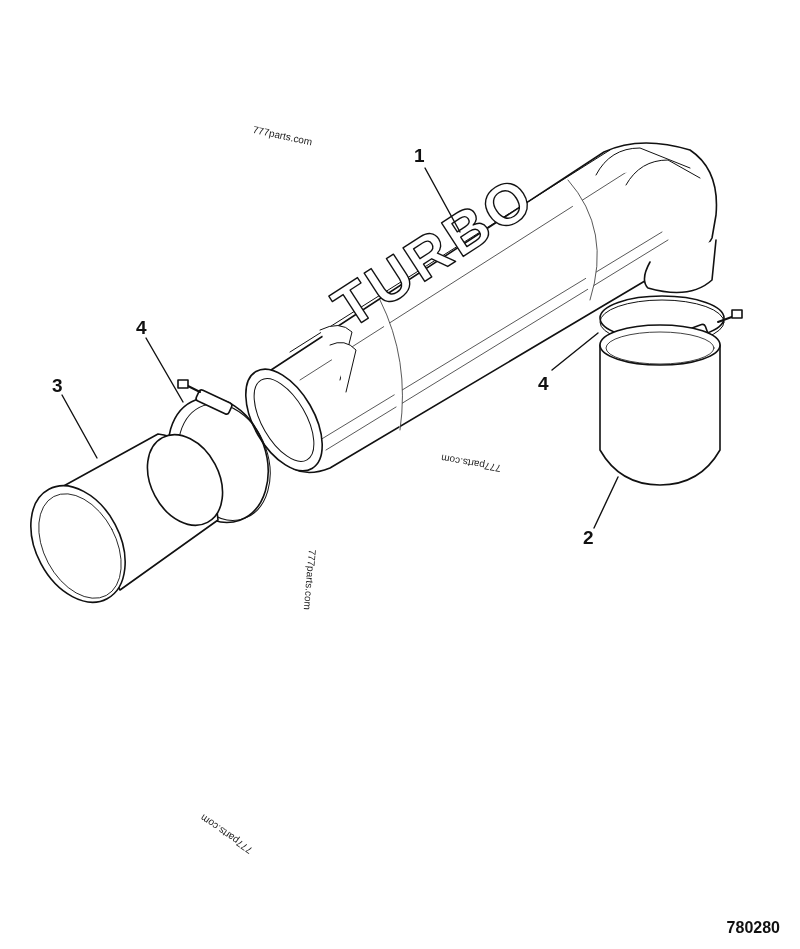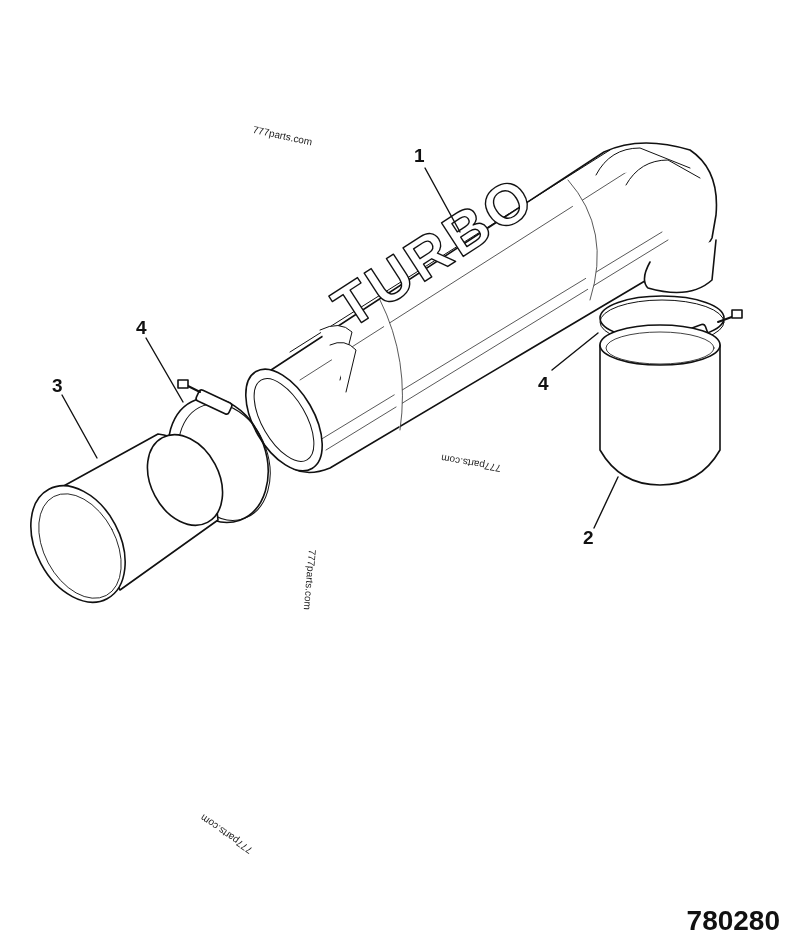--- a/index.html
+++ b/index.html
@@ -1,20 +1,20 @@
 <!DOCTYPE html>
 <html><head>
 <meta charset="utf-8">
 <style>
   html, body { margin: 0; padding: 0; background: #ffffff; }
   body { width: 800px; height: 949px; position: relative; overflow: hidden; font-family: "Liberation Sans", sans-serif; }
   #diagram { position: absolute; left: 0; top: 0; width: 800px; height: 949px; }
   .callout { position: absolute; font-family: "Liberation Sans", sans-serif; font-weight: bold; font-size: 19px; color: #111; line-height: 1; }
   .wm { position: absolute; font-family: "Liberation Sans", sans-serif; font-size: 10px; color: #222; white-space: nowrap; transform-origin: 0 0; }
-  .refno { position: absolute; right: 20px; bottom: 12px; font-family: "Liberation Sans", sans-serif; font-weight: bold; font-size: 28px; color: #111; }
+  .refno { position: absolute; right: 20px; bottom: 12px; font-family: "Liberation Sans", sans-serif; font-weight: bold; font-size: 16px; color: #111; }
 </style>
 </head>
 <body>
 
 <div id="diagram">
   <svg width="800" height="949" viewBox="0 0 800 949" xmlns="http://www.w3.org/2000/svg">
     <g fill="#fff" stroke="#111" stroke-width="1.6" stroke-linejoin="round" stroke-linecap="round">
 
       <g>
 

